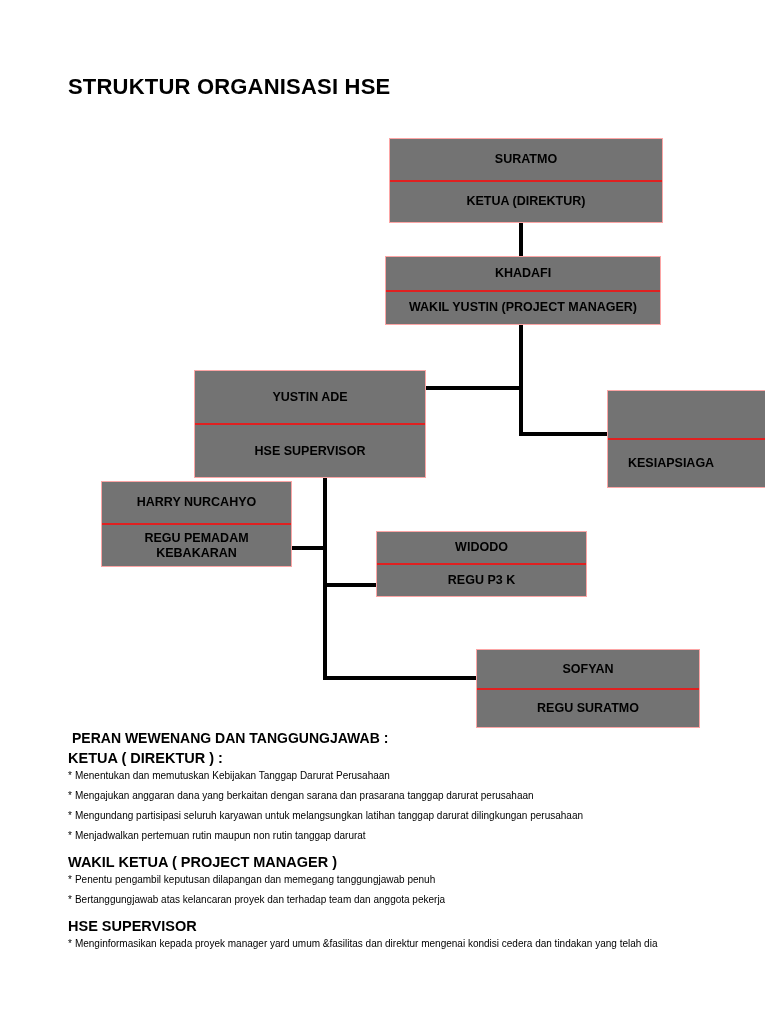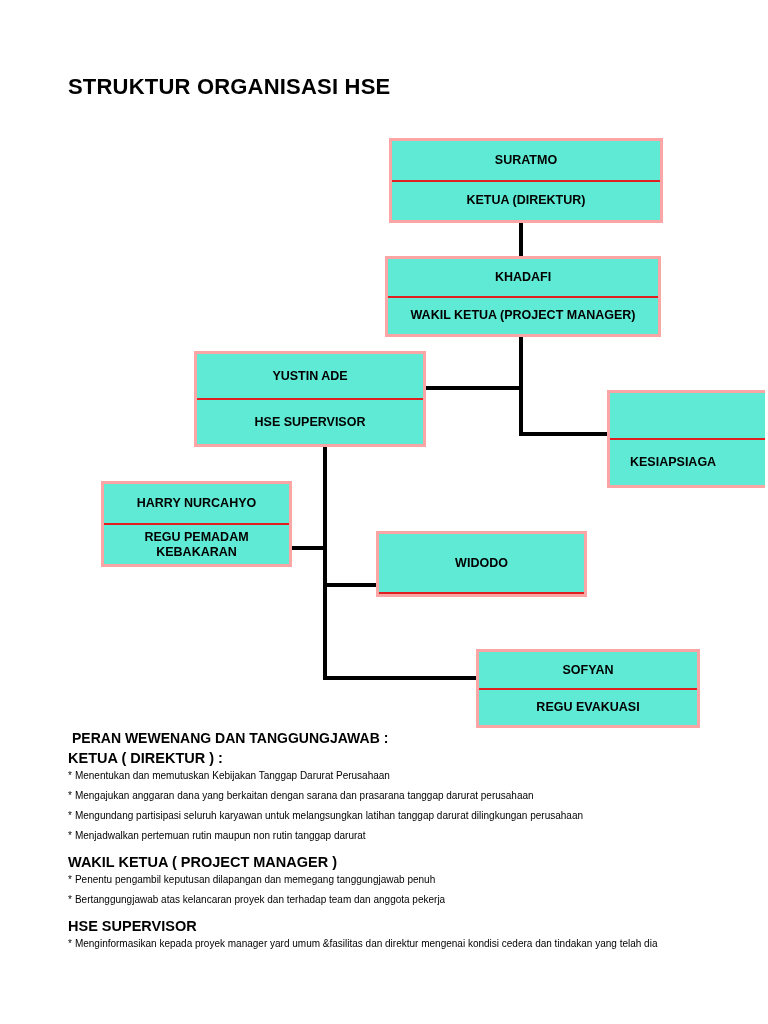--- a/index.html
+++ b/index.html
@@ -32,22 +32,22 @@
     font-size: 22px;
     font-weight: bold;
     letter-spacing: 0.2px;
     white-space: nowrap;
   }
 
   
   .node {
     position: absolute;
     box-sizing: border-box;
-    background: #5eead4;
-    border: 3px solid #fca5a5;
+    background: #737373;
+    border: 1px solid #fca5a5;
     display: flex;
     flex-direction: column;
     z-index: 5;
   }
   .node-name {
     flex: 1 1 50%;
     display: flex;
     align-items: center;
     justify-content: center;
     font-size: 12.5px;
@@ -71,22 +71,22 @@
     font-size: 12.5px;
     font-weight: bold;
     text-align: center;
     line-height: 1.18;
     padding: 0 4px;
     box-sizing: border-box;
   }
 
   
   #node-ketua      { left: 389px; top: 138px; width: 274px; height: 85px; }
-  #node-wakil      { left: 385px; top: 256px; width: 276px; height: 81px; }
-  #node-supervisor { left: 194px; top: 351px; width: 232px; height: 96px; justify-content: space-between; }
+  #node-wakil      { left: 385px; top: 256px; width: 276px; height: 69px; }
+  #node-supervisor { left: 194px; top: 370px; width: 232px; height: 108px; justify-content: space-between; }
   #node-kesiapsiagaan {
     left: 607px; top: 390px; width: 158px; height: 98px;
   }
   #node-pemadam    { left: 101px;  top: 481px; width: 191px; height: 86px; }
   #node-p3k        { left: 376px; top: 531px; width: 211px; height: 66px; }
   #node-evakuasi   { left: 476px; top: 649px; width: 224px; height: 79px; }
 
   
   #node-kesiapsiagaan { border-right: none; }
   #node-kesiapsiagaan .node-role {
@@ -157,21 +157,21 @@
 
   <div class="node" id="node-ketua">
     <div class="node-name">SURATMO</div>
     <div class="node-divider"></div>
     <div class="node-role">KETUA (DIREKTUR)</div>
   </div>
 
   <div class="node" id="node-wakil">
     <div class="node-name">KHADAFI</div>
     <div class="node-divider"></div>
-    <div class="node-role">WAKIL KETUA (PROJECT MANAGER)</div>
+    <div class="node-role">WAKIL YUSTIN (PROJECT MANAGER)</div>
   </div>
 
   <div class="node" id="node-supervisor">
     <div class="node-name">YUSTIN ADE</div>
     <div class="node-divider"></div>
     <div class="node-role">HSE SUPERVISOR</div>
   </div>
 
   <div class="node" id="node-kesiapsiagaan">
     <div class="node-name"></div>
@@ -181,26 +181,27 @@
 
   <div class="node" id="node-pemadam">
     <div class="node-name">HARRY NURCAHYO</div>
     <div class="node-divider"></div>
     <div class="node-role">REGU PEMADAM KEBAKARAN</div>
   </div>
 
   <div class="node" id="node-p3k">
     <div class="node-name">WIDODO</div>
     <div class="node-divider"></div>
+    <div class="node-role">REGU P3 K</div>
   </div>
 
   <div class="node" id="node-evakuasi">
     <div class="node-name">SOFYAN</div>
     <div class="node-divider"></div>
-    <div class="node-role">REGU EVAKUASI</div>
+    <div class="node-role">REGU SURATMO</div>
   </div>
 
   <div class="resp">
 
     <div class="resp-title">PERAN WEWENANG DAN TANGGUNGJAWAB :</div>
 
     <div>
       <div class="resp-head">KETUA ( DIREKTUR ) :</div>
       <div class="clip-row">
         <div class="resp-item">

